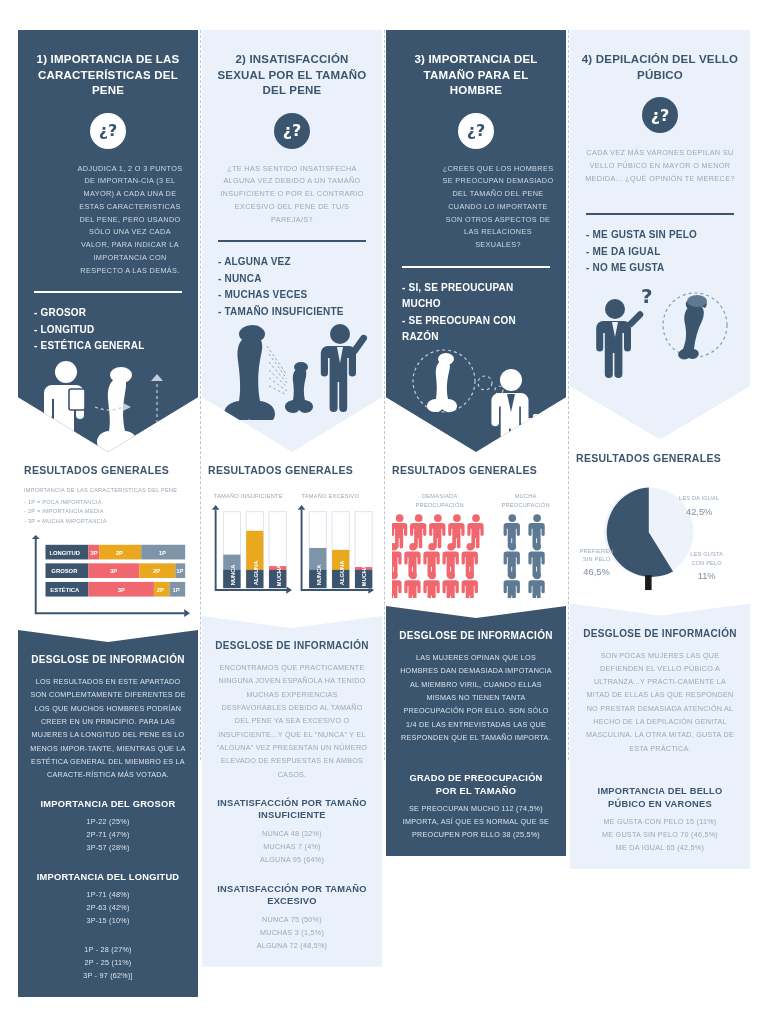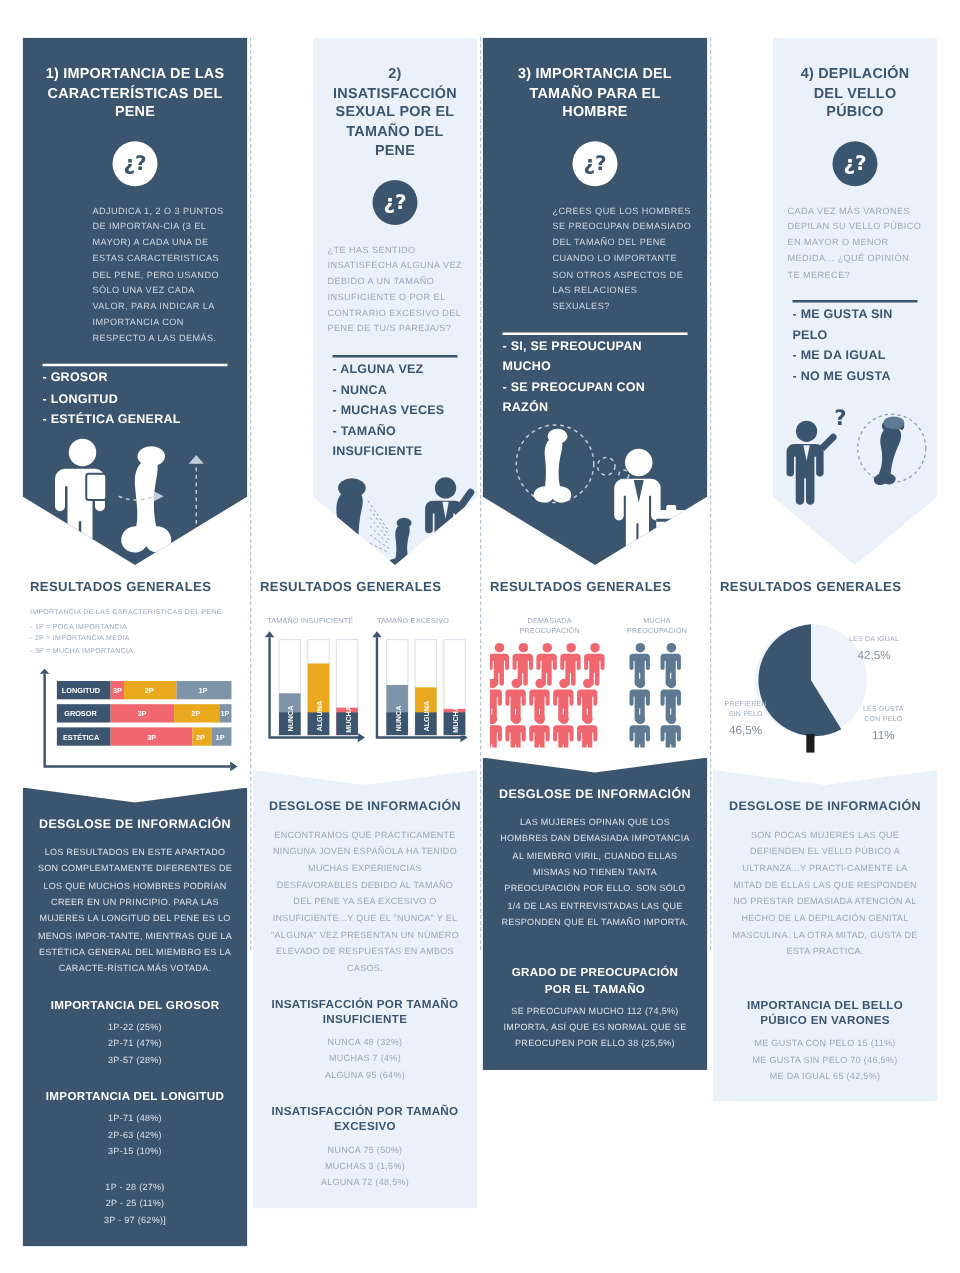--- a/index.html
+++ b/index.html
@@ -34,21 +34,21 @@
 
   
   .topblock {
     position: relative;
     padding: 0 0 0 0;
     -webkit-clip-path: polygon(0 0, 100% 0, 100% 87%, 50% 100%, 0 87%);
     clip-path: polygon(0 0, 100% 0, 100% 87%, 50% 100%, 0 87%);
     height: 422px;
   }
   .col.dark .topblock { background: #3c556e; }
-  .col.light .topblock { background: #eaf1fb; margin-left: 48px; }
+  .col.light .topblock { background: #eaf1fb; }
 
   .title {
     text-align: center;
     font-weight: bold;
     font-size: 11.5px;
     letter-spacing: .2px;
     line-height: 1.35;
     padding: 22px 10px 0 10px;
   }
   .col.dark .title { color: #ffffff; }
@@ -62,38 +62,38 @@
   .badge {
     width: 36px; height: 36px; border-radius: 50%;
     display: flex; align-items: center; justify-content: center;
     font-weight: bold; font-size: 16px;
     font-family: "DejaVu Sans", sans-serif;
   }
   .col.dark .badge { background: #ffffff; color: #3c556e; }
   .col.light .badge { background: #3c556e; color: #ffffff; }
 
   .question {
-    text-align: left;
+    text-align: center;
     font-size: 7.3px;
     line-height: 1.75;
     letter-spacing: .35px;
     padding: 14px 12px 0 12px;
     min-height: 66px;
   }
   .col.dark .question { color: #cfd9e4; margin-left: 44px; }
   .col.light .question { color: #9aa8b8; }
 
   .divider {
     height: 2px; margin: 14px 16px 0 16px;
   }
   .col.dark .divider { background: #ffffff; }
   .col.light .divider { background: #3c556e; }
 
   .options {
-    padding: 2px 16px 0 16px;
+    padding: 12px 16px 0 16px;
   }
   .options li {
     list-style: none;
     font-weight: bold;
     font-size: 10px;
     letter-spacing: .2px;
     line-height: 1.65;
   }
   .col.dark .options li { color: #ffffff; }
   .col.light .options li { color: #3c556e; }

